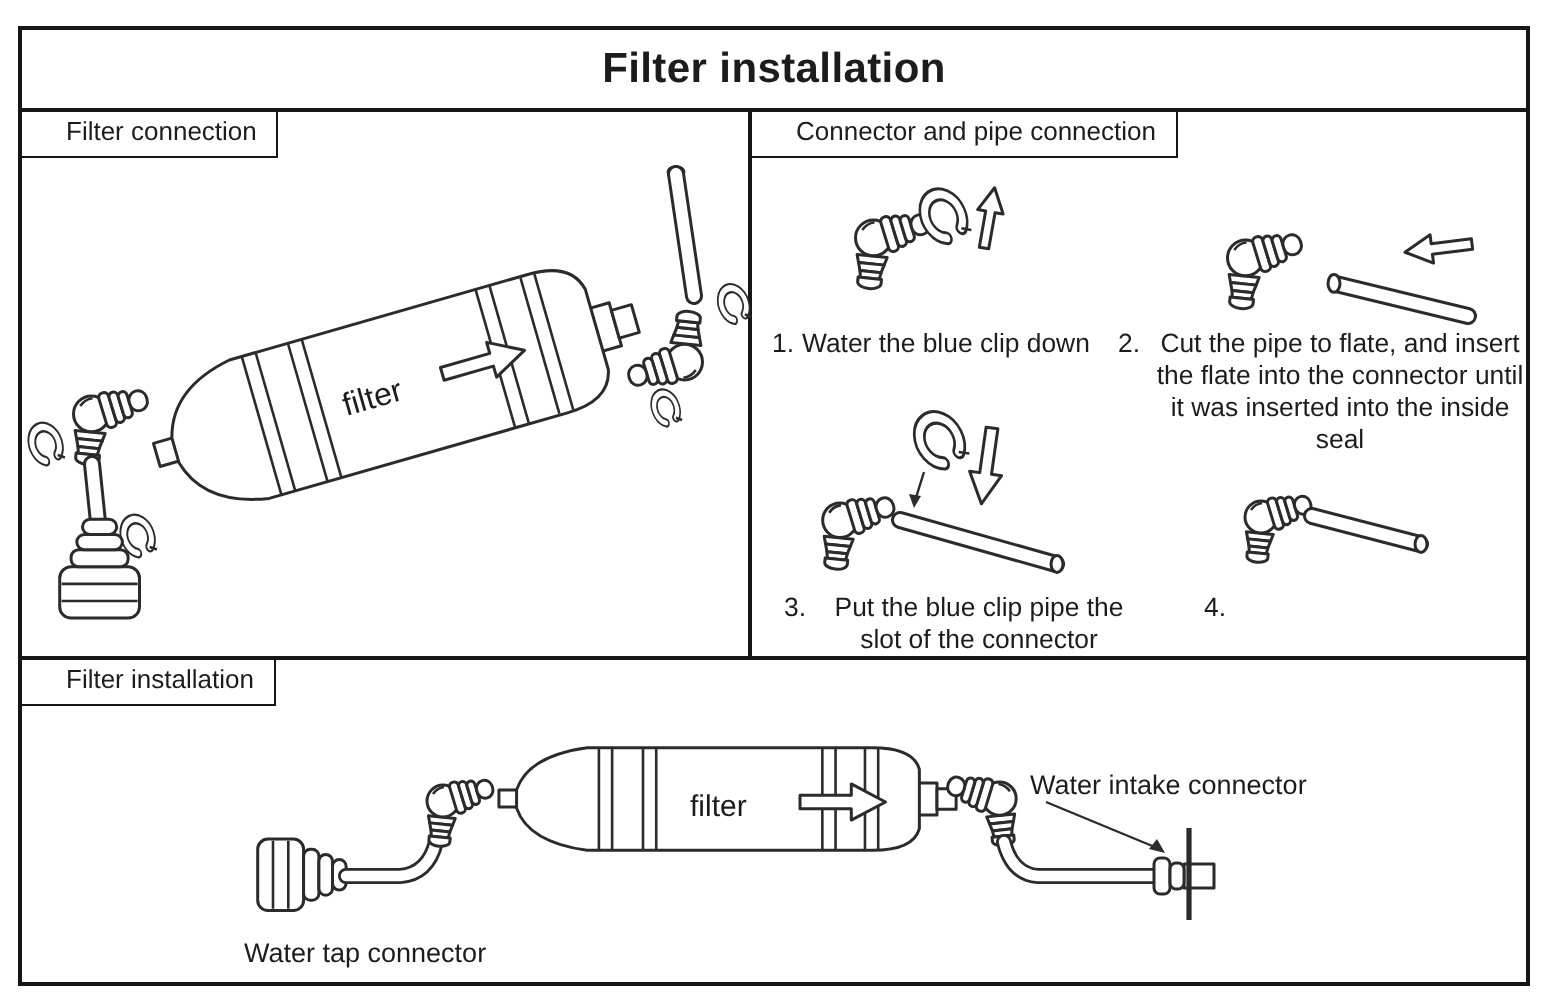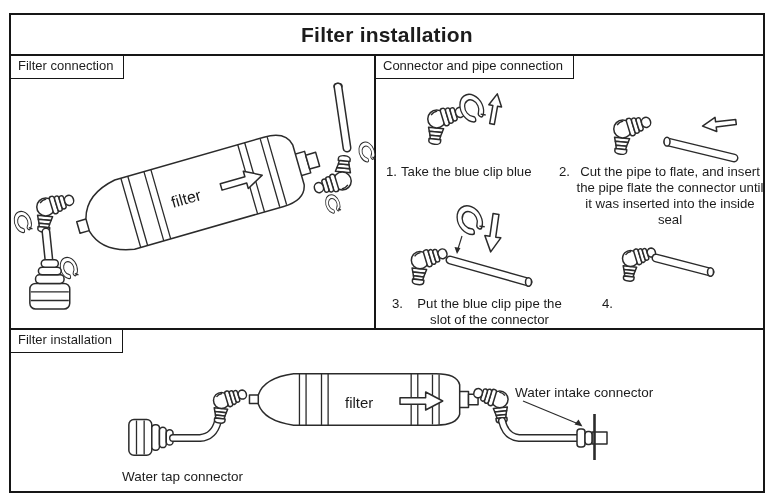--- a/index.html
+++ b/index.html
@@ -9,21 +9,21 @@
   .frame { position: absolute; left: 9px; top: 13px; width: 756px; height: 480px;
     border: 2px solid #161616; display: flex; flex-direction: column; background: #fff; }
   .title-bar { height: 41px; border-bottom: 2px solid #161616; display: flex;
     align-items: center; justify-content: center; font-size: 21px; font-weight: bold; letter-spacing: .2px; }
   .top-row { height: 274px; border-bottom: 2px solid #161616; display: flex; }
   .panel { position: relative; background: #fff; }
   .left-panel { width: 365px; border-right: 2px solid #161616; }
   .right-panel { flex: 1; text-align: center; }
   .bottom-panel { flex: 1; }
   .corner-label { position: absolute; top: -1px; left: -1px; background: #fff;
-    border: 1.5px solid #161616; padding: 2px 10px 4px 7px; font-size: 13px;
+    border: 1.5px solid #161616; padding: 2px 10px 4px 22px; font-size: 13px;
     line-height: 1.25; z-index: 3; white-space: nowrap; }
   .caption { position: absolute; display: flex; gap: 4px; font-size: 13.2px; line-height: 1.21; }
   .caption .num { flex: 0 0 auto; }
   svg.gfx { position: absolute; overflow: visible; }
   text { font-family: "Liberation Sans", "DejaVu Sans", sans-serif; fill: #1c1c1c; }
   .ln  { fill: #fff; stroke: #2b2b2b; stroke-width: 1.5; stroke-linejoin: round; vector-effect: non-scaling-stroke; }
   .lnn { fill: none; stroke: #2b2b2b; stroke-width: 1.3; vector-effect: non-scaling-stroke; }
   .pipe-o  { fill: none; stroke: #2b2b2b; stroke-width: 9;  stroke-linecap: round; }
   .pipe-i  { fill: none; stroke: #fff;    stroke-width: 6;  stroke-linecap: round; }
   .pipe-o2 { fill: none; stroke: #2b2b2b; stroke-width: 8;  stroke-linecap: round; }
@@ -146,25 +146,25 @@
 
         <svg class="gfx" style="left:222px;top:178px" width="165" height="58" viewBox="0 0 165 58">
           <use href="#g-elbow" transform="translate(14,4) scale(0.5)"></use>
           <path class="pipe-o" d="M58 24 L112 38"></path>
           <path class="pipe-i" d="M58 24 L112 38"></path>
           <ellipse class="ln" cx="112.5" cy="38" rx="3" ry="4.2"></ellipse>
         </svg>
 
         <div class="caption" style="left:10px;top:108px;width:175px">
           <span class="num">1.</span>
-          <span class="txt">Take the blue clip blue</span>
+          <span class="txt">Water the blue clip down</span>
         </div>
         <div class="caption" style="left:183px;top:108px;width:207px">
           <span class="num">2.</span>
-          <span class="txt">Cut the pipe to flate, and insert the pipe flate the connector until it was inserted into the inside seal</span>
+          <span class="txt">Cut the pipe to flate, and insert the flate into the connector until it was inserted into the inside seal</span>
         </div>
         <div class="caption" style="left:16px;top:240px;width:180px">
           <span class="num">3.</span>
           <span class="txt">Put the blue clip pipe the slot of the connector</span>
         </div>
         <div class="caption" style="left:226px;top:240px;width:165px">
           <span class="num">4.</span>
         </div>
       </div>
     </div>

